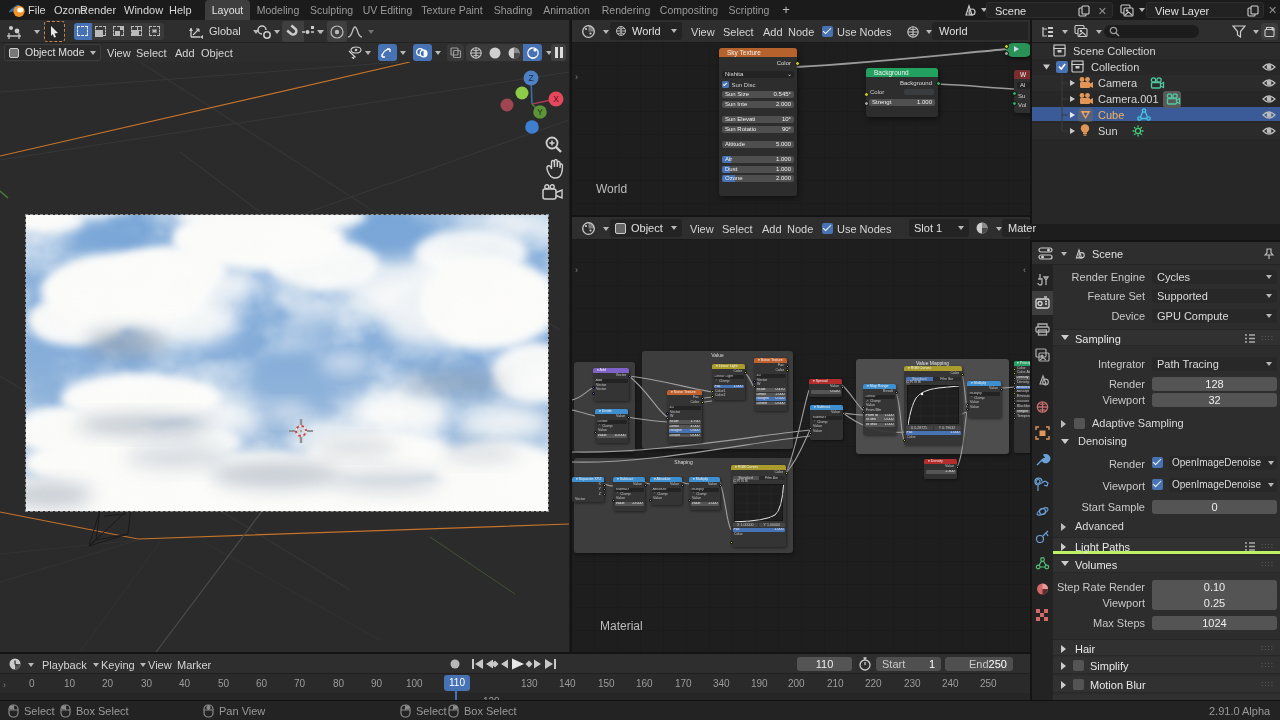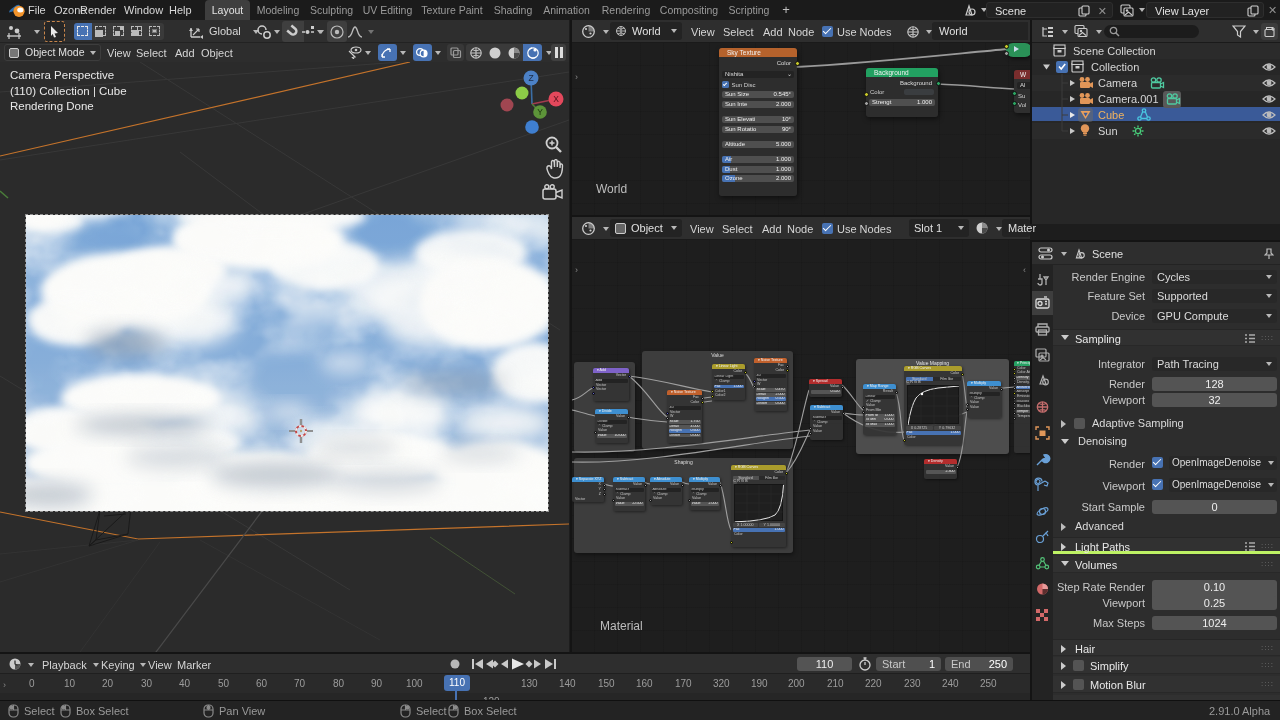--- a/index.html
+++ b/index.html
@@ -255,21 +255,20 @@
           <path d="M138 478 L0 520"></path>
           <path d="M160 480 L80 590"></path>
           <path d="M200 478 L380 578"></path>
         </g>
     <g stroke="#1a1a1a" stroke-width="1" fill="none">
       <path d="M100 448 L131 445 L128 472 L96 478 Z M100 448 L89 484 L96 478 M131 445 L89 484 M128 472 L89 484 M104 454 l22 -2"></path>
     </g>
     <path d="M296 404 L150 598" stroke="#4a4a4a" stroke-width="1.2"></path>
   </svg>
 
-  <div class="abs" style="left:10px;top:48px;color:#e8e8e8;font-size:11.5px;line-height:15.5px">Camera Perspective<br>(110) Collection | Cube<br>Rendering Done</div>
 
   <svg class="abs" style="left:496px;top:44px" width="73px" height="73" viewBox="0 0 73 73">
     <g stroke-width="1.6">
       <path d="M36 40 L35 14" stroke="#3b6ea5"></path>
           <path d="M36 40 L60 35" stroke="#a33b4e"></path>
           <path d="M36 40 L44 48" stroke="#4f7d3a"></path>
     </g>
     <circle cx="35" cy="14" r="7.5" fill="#4c81c6"></circle>
         <text x="35" y="17" fill="#1a2a44" font-size="8.5" text-anchor="middle">Z</text>
     <circle cx="60" cy="35" r="7.5" fill="#e3485c"></circle>
@@ -1283,21 +1282,21 @@
     </svg>
     <div class="fieldg" style="left:797px;top:3px;width:55px;height:14px;line-height:14px">110</div>
     <svg class="abs" style="left:858px;top:3px" width="14" height="14" viewBox="0 0 14 14">
           <circle cx="7" cy="8" r="5" fill="none" stroke="#ccc" stroke-width="1.3"></circle>
           <path d="M7 5 V8 M5.5 1 h3 M7 1 v2" stroke="#ccc" stroke-width="1.3"></path>
         </svg>
     <div class="fieldg row" style="left:876px;top:3px;width:65px;height:14px;background:#4f4f4f;padding:0 6px">
           <span style="color:#c9c9c9">Start</span>
           <span style="margin-left:auto;color:#fff">1</span>
         </div>
-    <div class="fieldg row" style="left:945px;top:3px;width:68px;height:14px;background:#4f4f4f;padding:0 6px">
+    <div class="fieldg row" style="left:945px;top:3px;width:68px;height:14px;background:#4f4f4f;padding:0 24px">
           <span style="color:#c9c9c9">End</span>
           <span style="margin-left:auto;color:#fff">250</span>
         </div>
   </div>
   <div class="abs" style="left:0;top:20px;width:1030px;height:19px;background:#2a2a2a;color:#9c9c9c;font-size:10px">
     <span class="abs" style="left:29px;top:5px">0</span>
         <span class="abs" style="left:64px;top:5px">10</span>
         <span class="abs" style="left:102px;top:5px">20</span>
         <span class="abs" style="left:141px;top:5px">30</span>
         <span class="abs" style="left:179px;top:5px">40</span>
@@ -1306,21 +1305,21 @@
         <span class="abs" style="left:294px;top:5px">70</span>
         <span class="abs" style="left:333px;top:5px">80</span>
         <span class="abs" style="left:371px;top:5px">90</span>
         <span class="abs" style="left:406px;top:5px">100</span>
         <span class="abs" style="left:483px;top:23px">120</span>
         <span class="abs" style="left:521px;top:5px">130</span>
         <span class="abs" style="left:559px;top:5px">140</span>
         <span class="abs" style="left:598px;top:5px">150</span>
         <span class="abs" style="left:636px;top:5px">160</span>
         <span class="abs" style="left:675px;top:5px">170</span>
-        <span class="abs" style="left:713px;top:5px">320</span>
+        <span class="abs" style="left:713px;top:5px">340</span>
         <span class="abs" style="left:751px;top:5px">190</span>
         <span class="abs" style="left:788px;top:5px">200</span>
         <span class="abs" style="left:827px;top:5px">210</span>
         <span class="abs" style="left:865px;top:5px">220</span>
         <span class="abs" style="left:904px;top:5px">230</span>
         <span class="abs" style="left:942px;top:5px">240</span>
         <span class="abs" style="left:980px;top:5px">250</span>
     <div class="abs" style="left:444px;top:1px;width:26px;height:16px;background:#4772b3;border-radius:3px;color:#fff;text-align:center;line-height:16px">110</div>
   </div>
   <div class="abs" style="left:455px;top:37px;width:2px;height:11px;background:#4772b3"></div>

